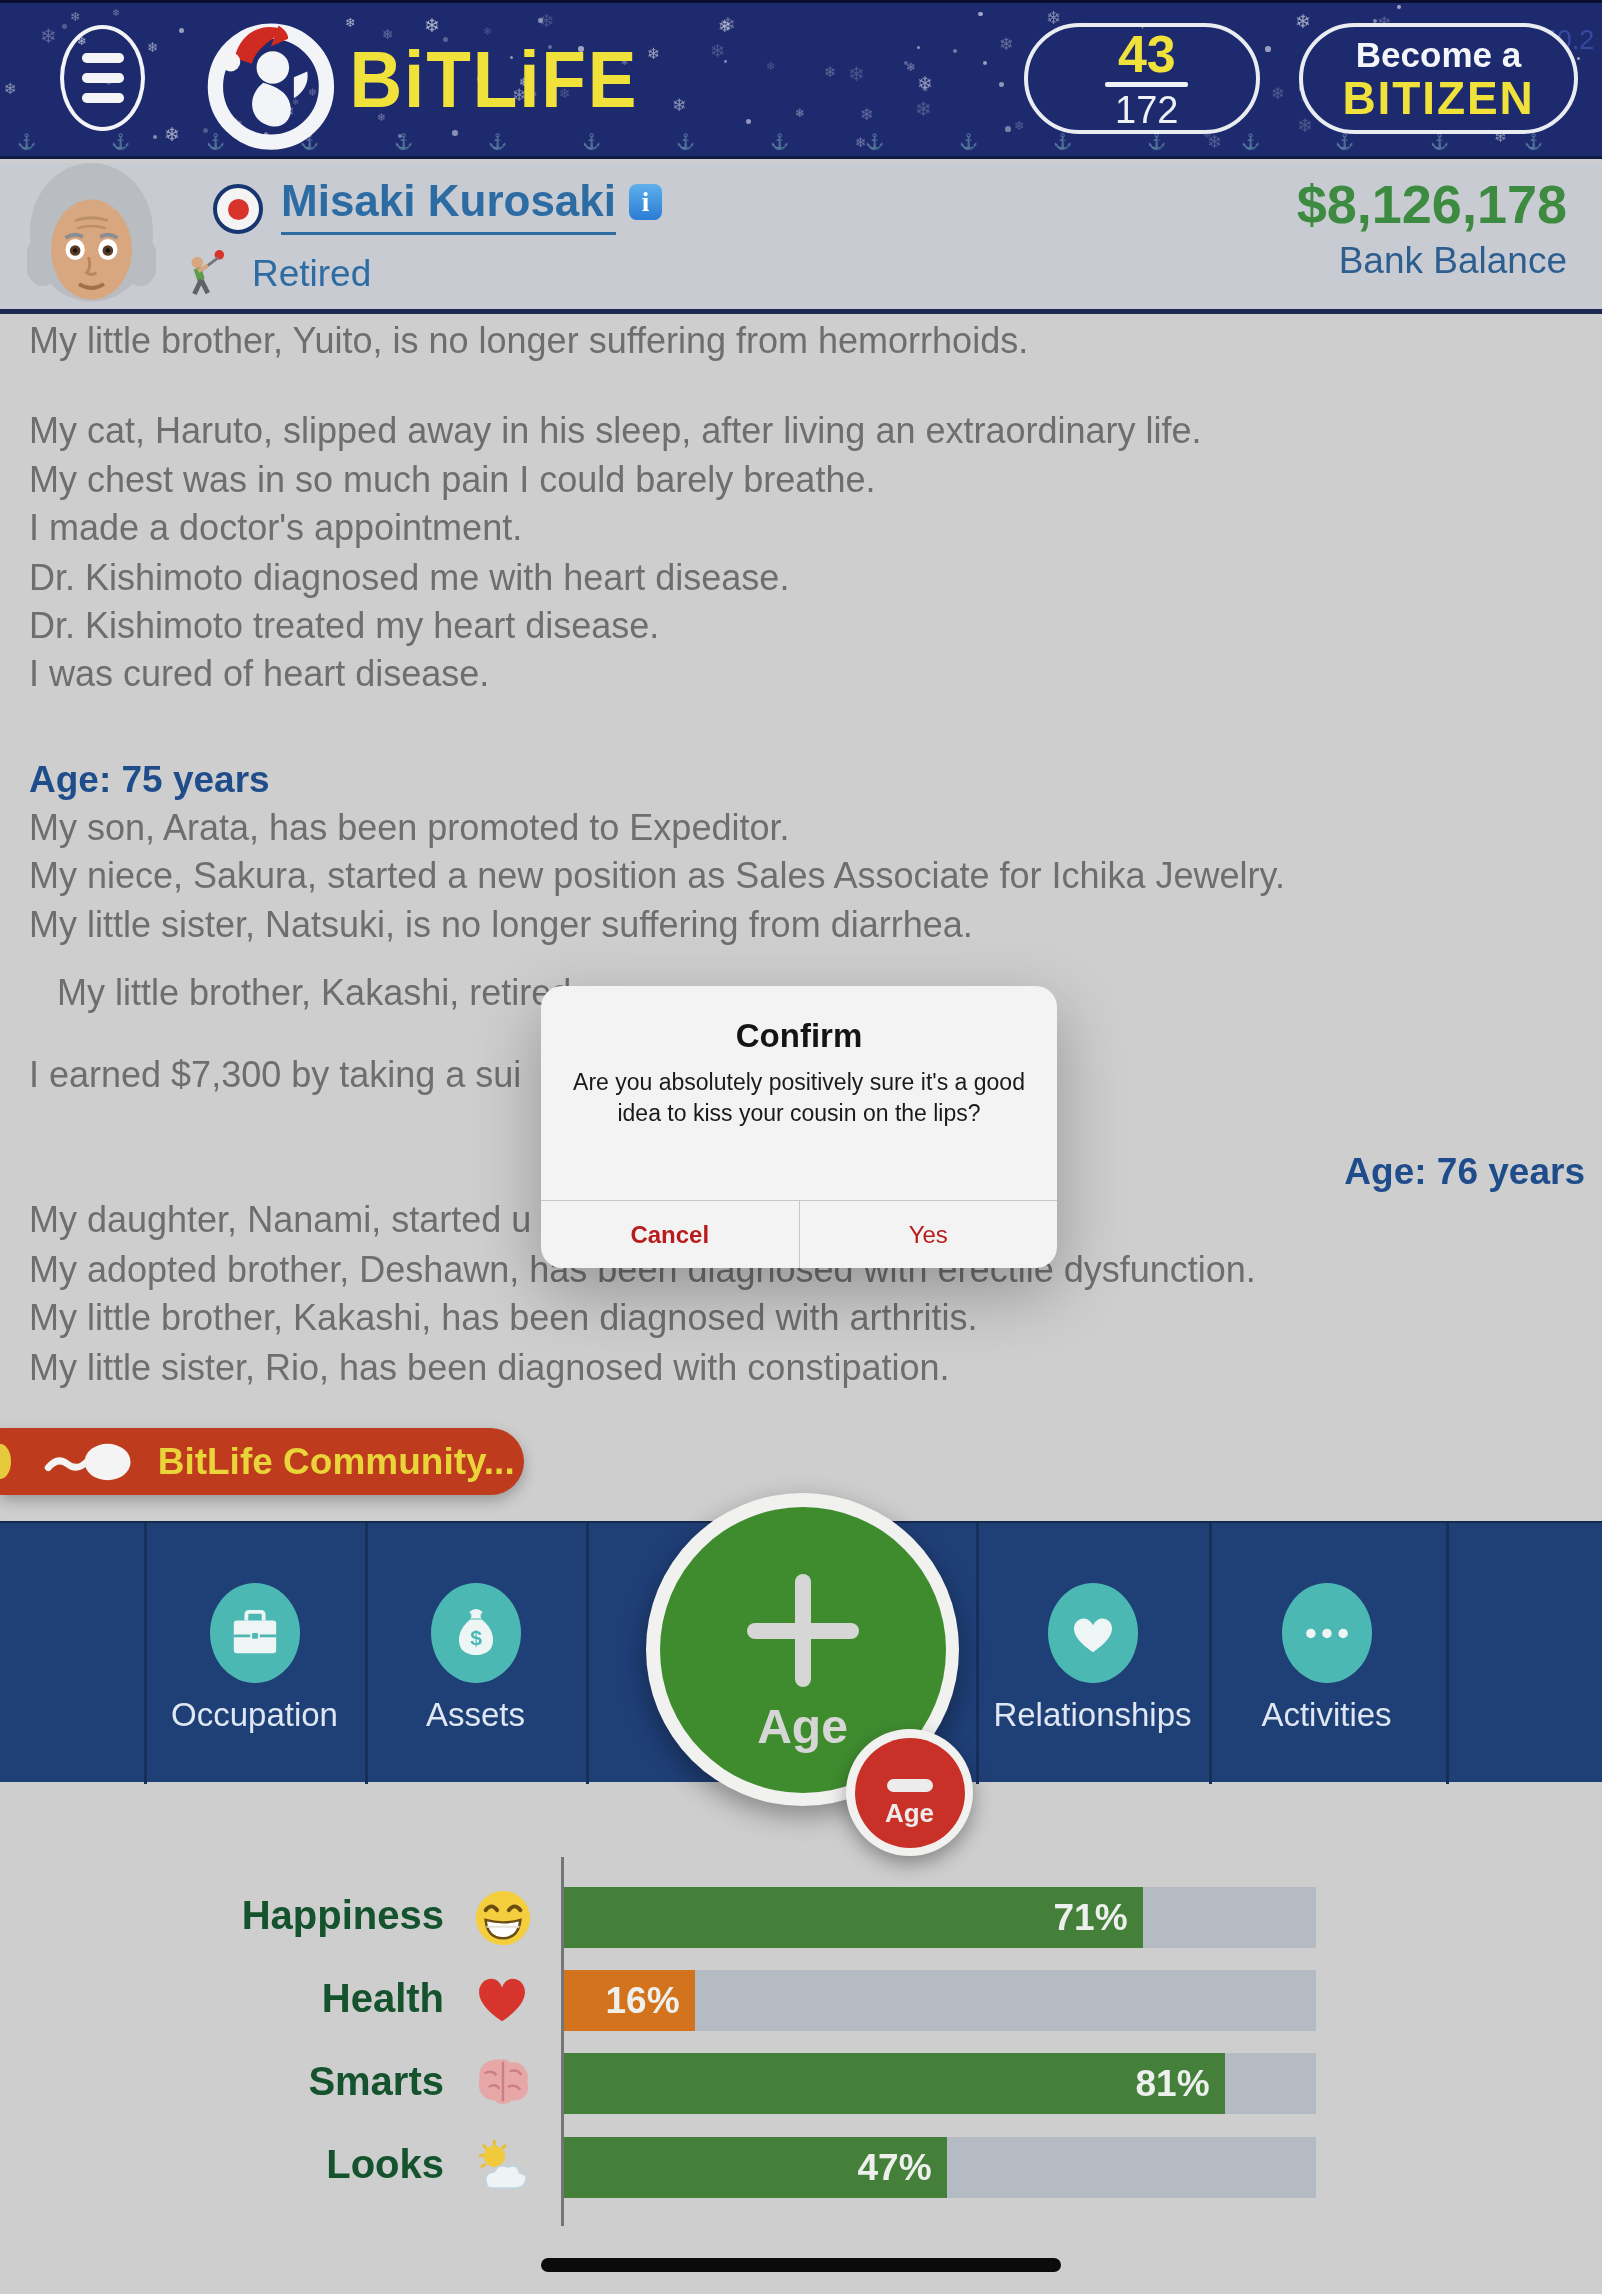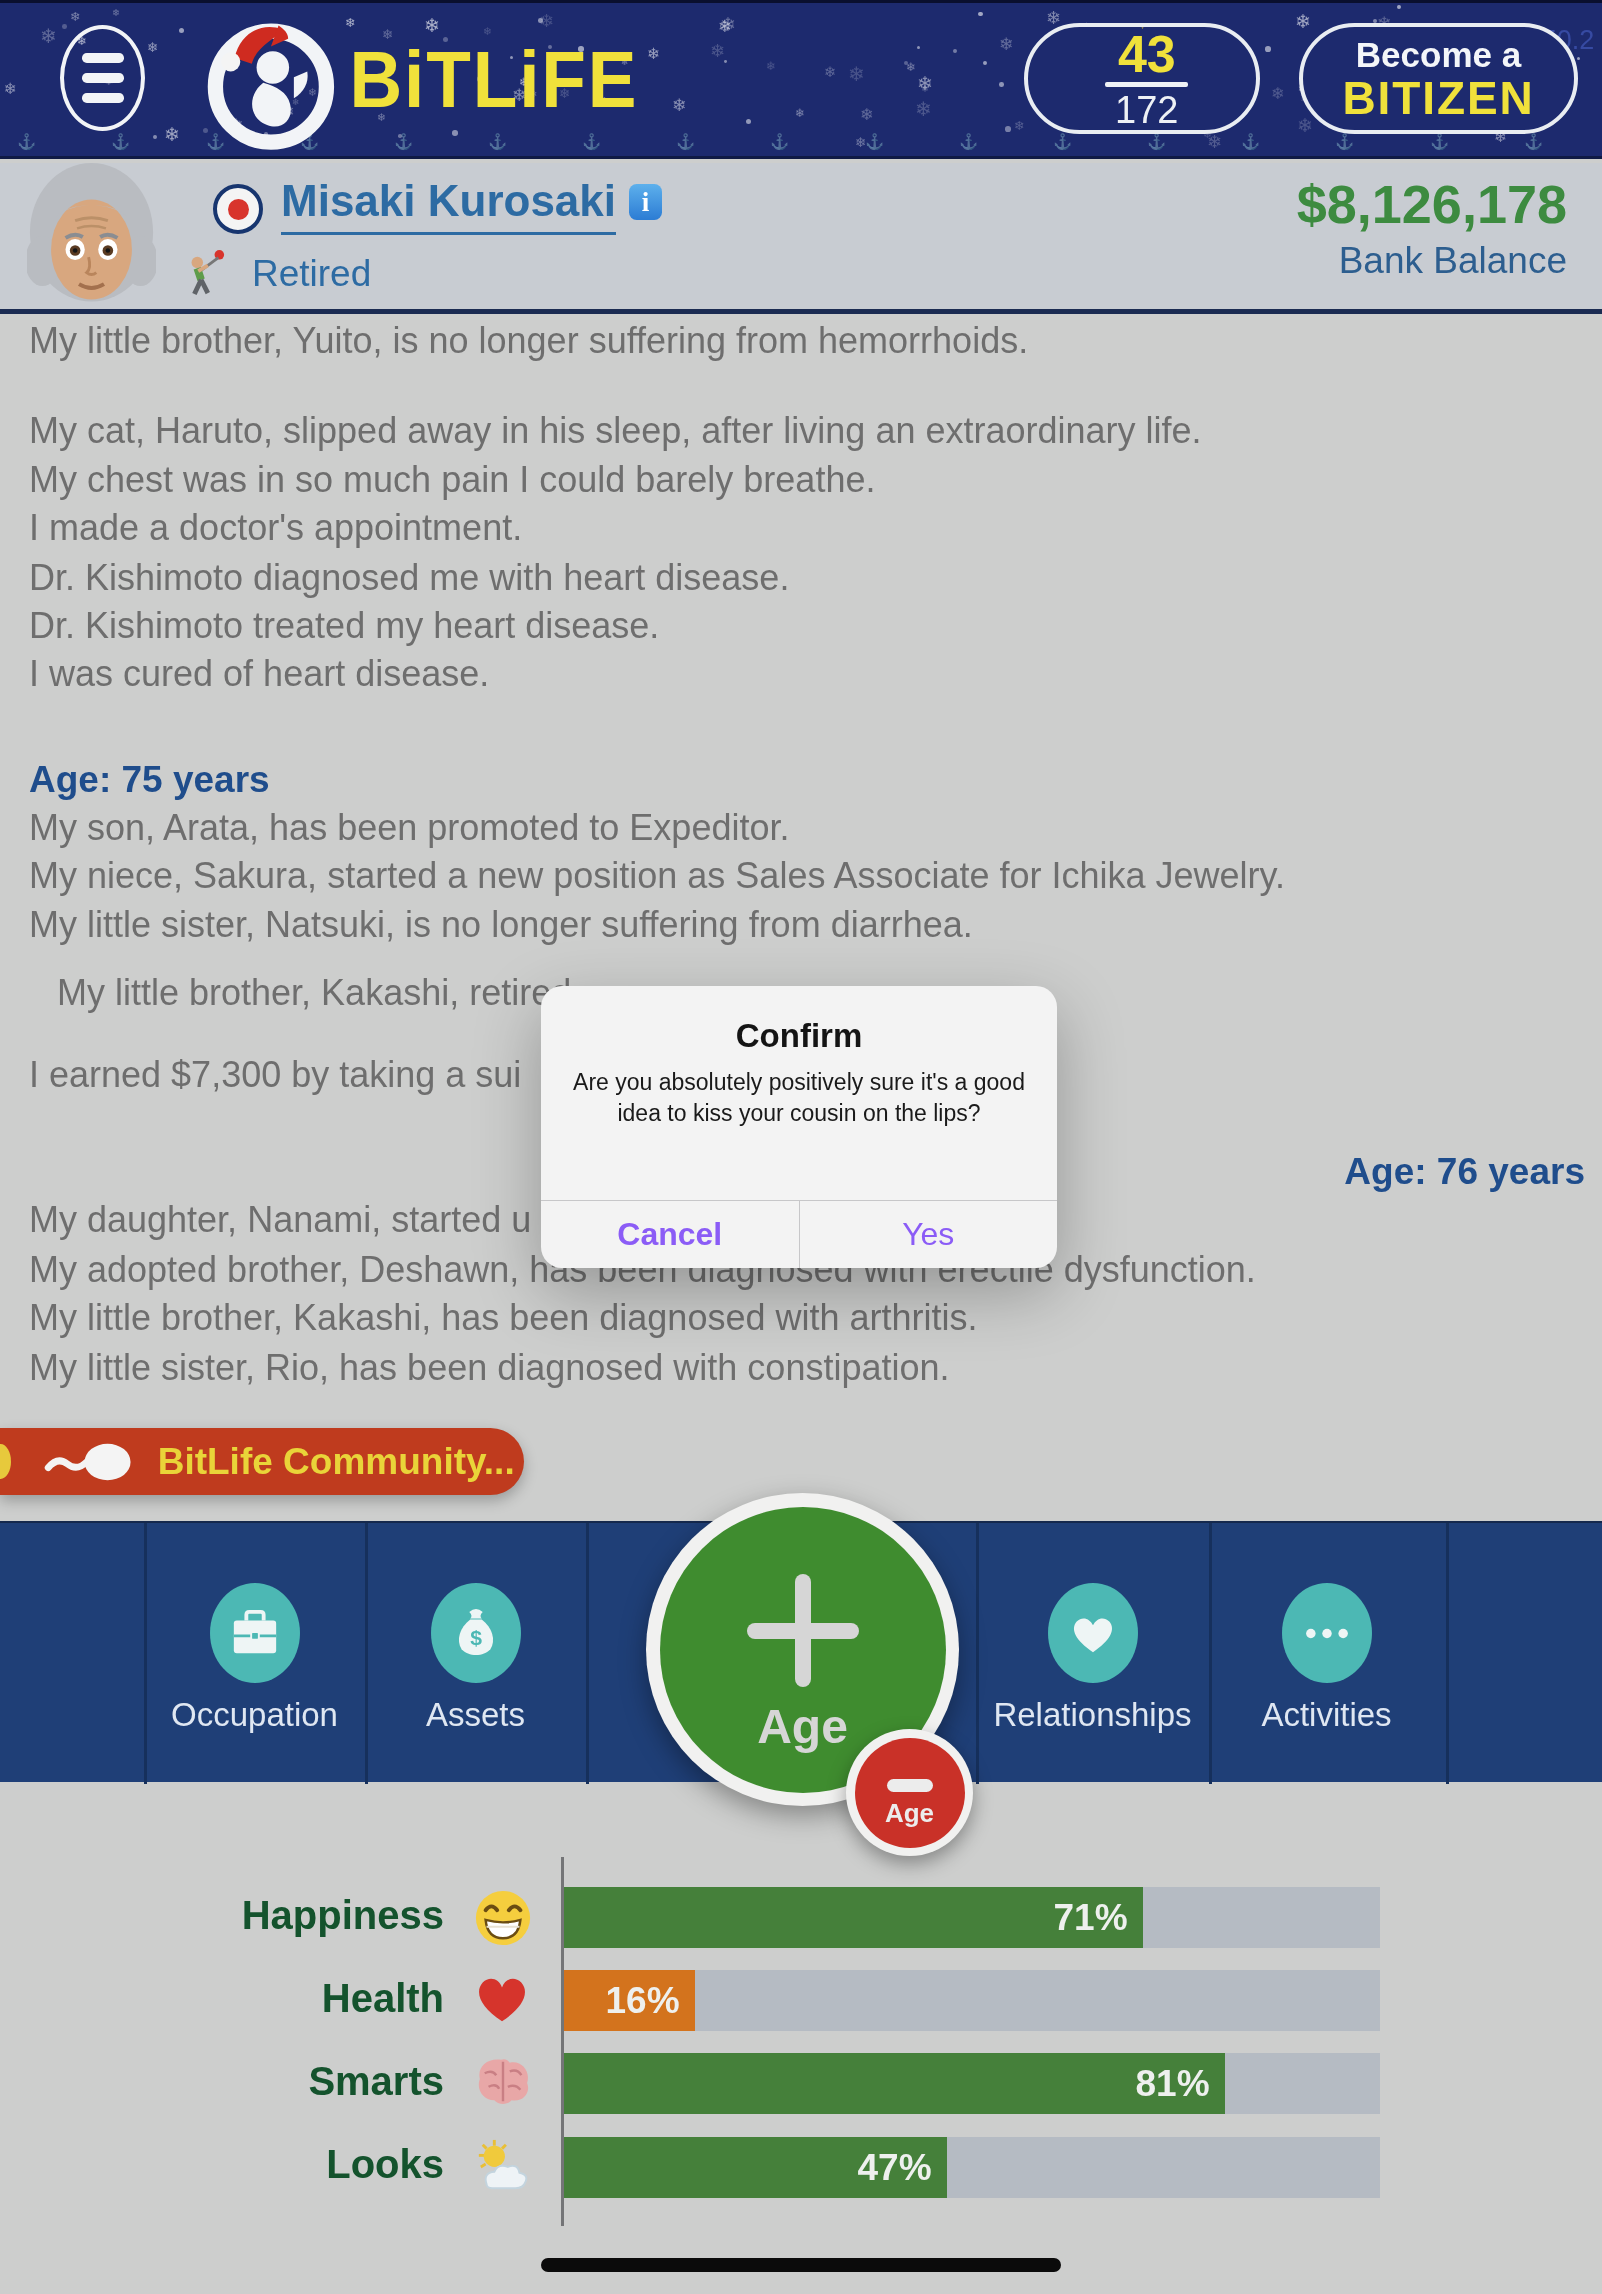--- a/index.html
+++ b/index.html
@@ -43,21 +43,21 @@
 
   
   .log-line{position:absolute;left:29px;width:1556px;font-size:36px;color:#6e6e6e;white-space:nowrap;}
   .log-line.age{color:#1f4d8c;font-weight:bold;font-size:37px;}
 
   
   #dialog{position:absolute;left:541px;top:986px;width:516px;height:282px;background:#f3f3f3;border-radius:21px;box-shadow:0 23px 67px rgba(0,0,0,.28);z-index:30;overflow:hidden;}
   #dialog-title{margin-top:31px;text-align:center;font-size:33px;font-weight:bold;color:#141414;}
   #dialog-msg{margin:11.5px auto 0;width:469px;text-align:center;font-size:23px;line-height:31px;color:#1a1a1a;}
   #dialog-buttons{position:absolute;left:0;bottom:0;width:100%;height:68px;border-top:1px solid #c7c7c9;display:flex;}
-  .dialog-btn{flex:1;display:flex;align-items:center;justify-content:center;font-size:32px;color:#8b5cf6;}
+  .dialog-btn{flex:1;display:flex;align-items:center;justify-content:center;font-size:24px;color:#b91c1c;}
   #dialog-cancel{border-right:1px solid #c7c7c9;font-weight:bold;}
 
   
   #community-btn{position:absolute;left:0;top:1428px;width:524px;height:67px;background:#bf3b1e;border-radius:0 34px 34px 0;box-shadow:0 5.8px 13.4px rgba(0,0,0,.25);display:flex;align-items:center;z-index:10;overflow:hidden;}
   #community-yellow{position:absolute;left:-9.6px;top:16.3px;width:21px;height:35px;border-radius:50%;background:#e7c93c;}
   #sperm-icon{margin-left:44px;width:106px;height:46px;flex:none;}
   #community-label{color:#e9d439;font-weight:bold;font-size:37px;margin-left:7.7px;white-space:nowrap;}
 
   
   #nav{position:absolute;left:0;top:1521px;width:1602px;height:261px;background:#1f3f77;border-top:2.9px solid #15294d;}
@@ -73,21 +73,21 @@
   #age-plus-label{position:absolute;left:0;width:100%;top:192px;text-align:center;color:#d6d6d6;font-weight:bold;font-size:48px;}
   #age-minus{position:absolute;left:846px;top:1729px;width:127px;height:127px;border-radius:50%;background:#f1f1f0;box-shadow:0 7.7px 19px rgba(0,0,0,.35);z-index:21;display:flex;align-items:center;justify-content:center;}
   #age-minus-inner{width:110px;height:110px;border-radius:50%;background:#c93128;position:relative;}
   #minusbar{position:absolute;left:32px;top:41px;width:46px;height:13.4px;border-radius:6.7px;background:#ececec;}
   #age-minus-label{position:absolute;left:0;width:100%;top:60px;text-align:center;color:#ececec;font-weight:bold;font-size:26px;}
 
   
   #stats-axis{position:absolute;left:561px;top:1857px;width:2.9px;height:369px;background:#55575a;opacity:.75;}
   .stat-label{position:absolute;width:415px;left:29px;text-align:right;font-size:40px;font-weight:bold;color:#14532d;}
   .stat-icon{position:absolute;left:473px;width:60px;height:60px;}
-  .stat-track{position:absolute;left:564px;width:816px;height:61px;background:#b5bbc3;}
+  .stat-track{position:absolute;left:564px;width:752px;height:61px;background:#b5bbc3;}
   .stat-fill{position:absolute;left:0;top:0;height:61px;}
   .stat-pct{position:absolute;right:15.4px;top:0;height:61px;display:flex;align-items:center;color:#eef0ee;font-weight:bold;font-size:37px;}
 
   #home-indicator{position:absolute;left:541px;top:2258px;width:520px;height:14.4px;border-radius:7.7px;background:#0b0b0b;}
 </style>
 </head>
 <body>
 
 <div id="screen">
 

